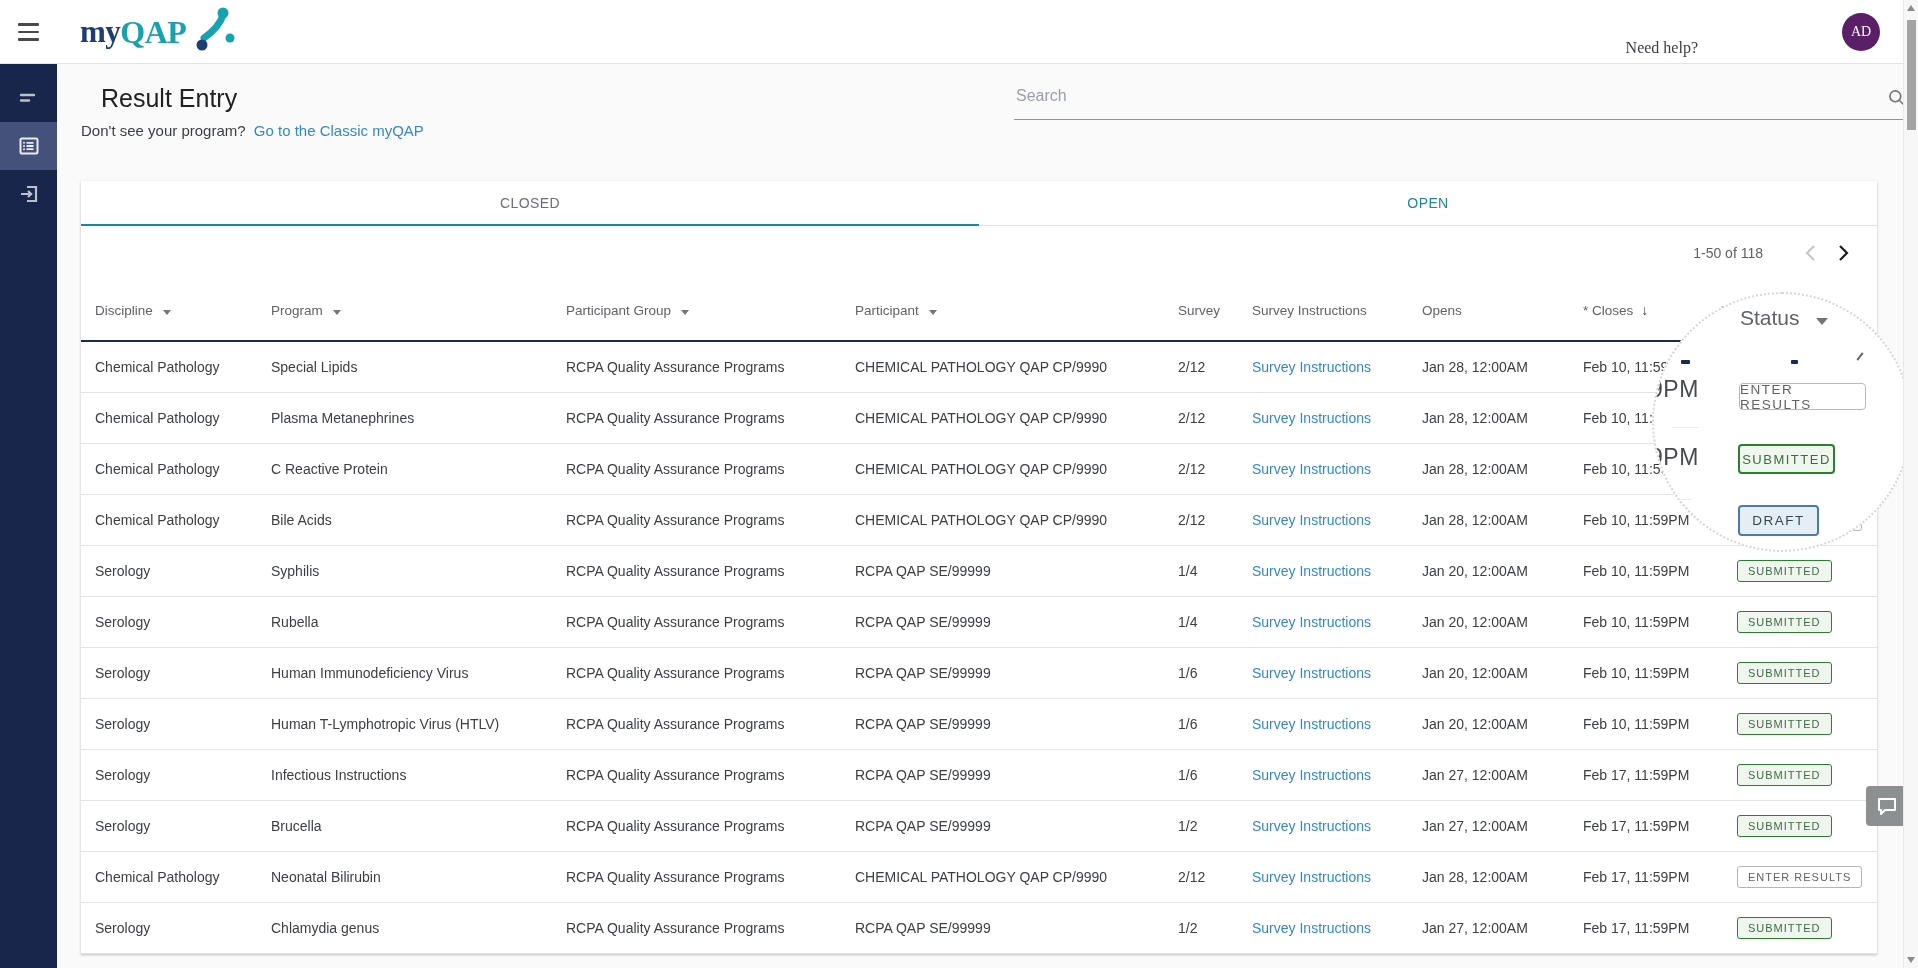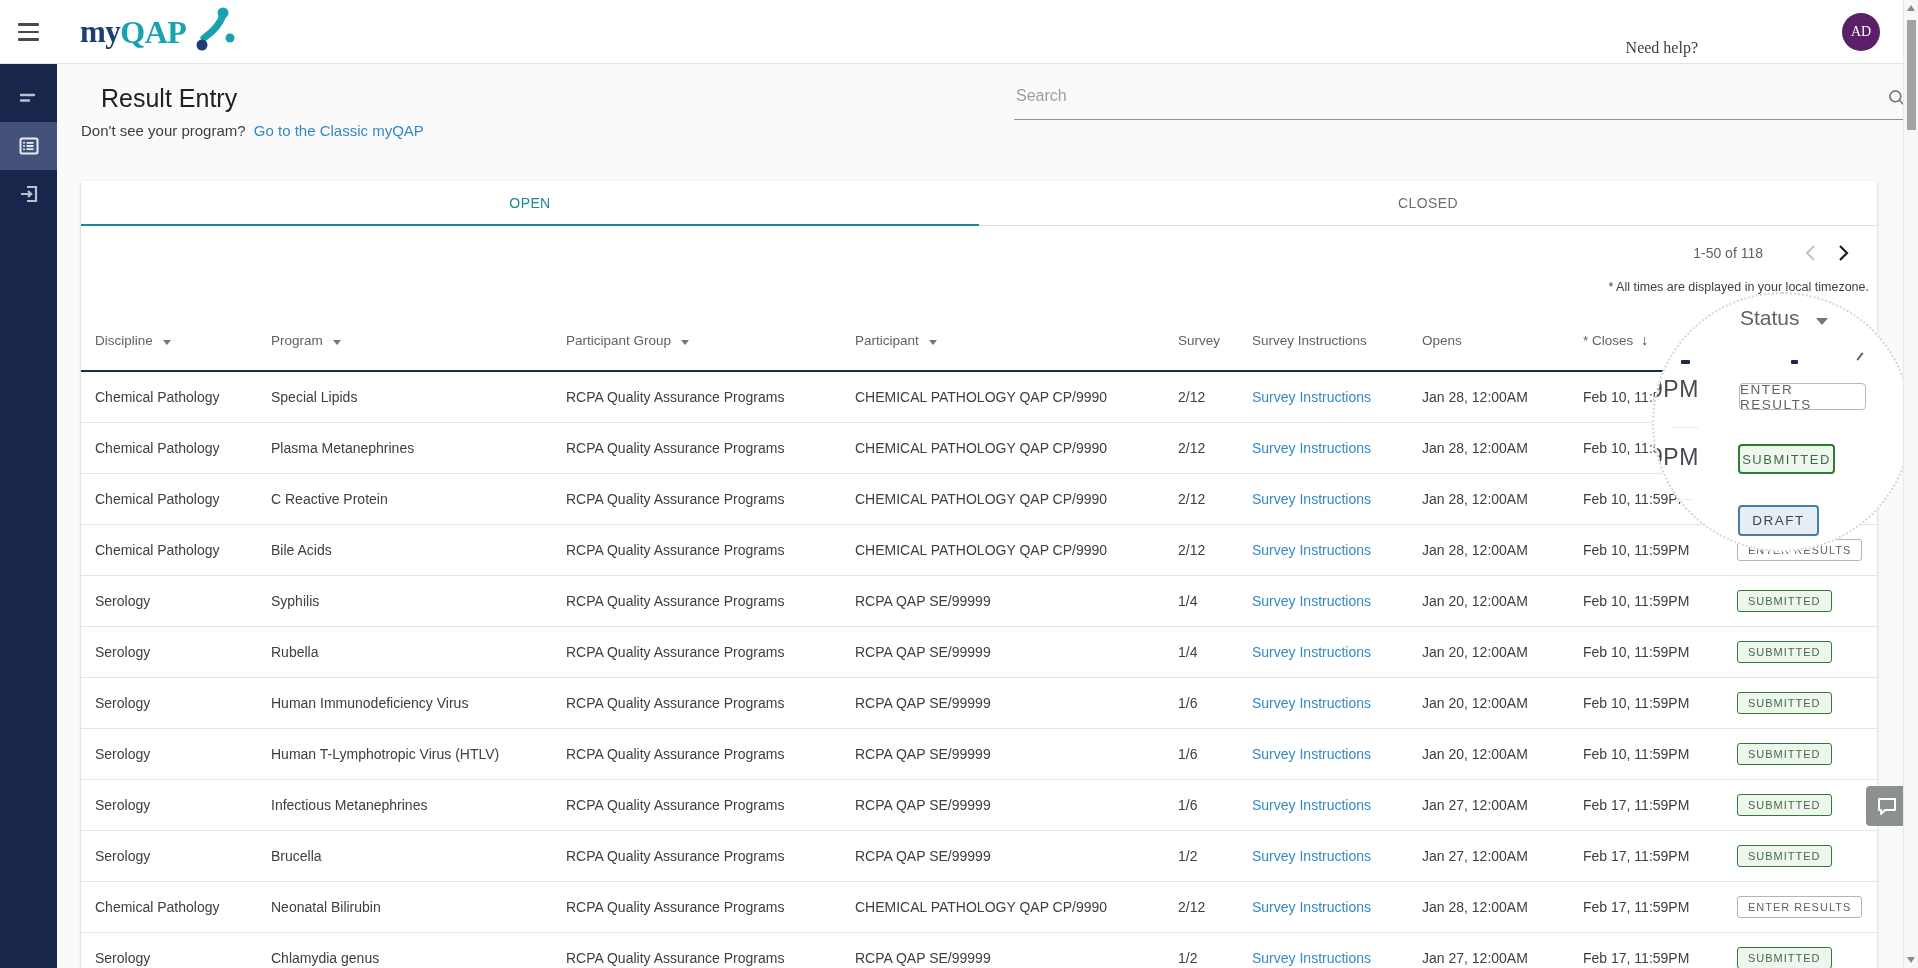--- a/index.html
+++ b/index.html
@@ -160,40 +160,39 @@
     <input type="text" placeholder="Search" style="">
     <svg width="20" height="20" viewBox="0 0 24 24">
       <circle cx="10" cy="10" r="6.5" stroke="#757575" stroke-width="2" fill="none"></circle>
       <path d="M15 15 L21 21" stroke="#757575" stroke-width="2"></path>
     </svg>
   </div>
 
   <div class="card">
 
     <div class="tabs">
+      <div class="tab closed">CLOSED</div>
       <div class="tab open">OPEN</div>
-      <div class="tab closed">CLOSED</div>
       <div class="tab-underline"></div>
     </div>
 
     <div class="pag-row">
       <span class="pag-range">1-50 of 118</span>
       <span class="pag-btn">
         <svg width="10" height="16" viewBox="0 0 10 16">
           <path d="M9 1 L2 8 L9 15" stroke="#c4c4c4" stroke-width="2" fill="none"></path>
         </svg>
       </span>
       <span class="pag-btn">
         <svg width="10" height="16" viewBox="0 0 10 16">
           <path d="M1 1 L8 8 L1 15" stroke="#1d1d1d" stroke-width="2.2" fill="none"></path>
         </svg>
       </span>
     </div>
 
-    <div class="tz-note">* All times are displayed in your local timezone.</div>
 
     <table class="results">
       <colgroup>
         <col style="width:190px">
           <col style="width:295px">
           <col style="width:289px">
           <col style="width:323px">
         <col style="width:74px">
           <col style="width:170px">
           <col style="width:161px">
@@ -337,21 +336,21 @@
     </td>
     <td>Jan 20, 12:00AM</td>
     <td>Feb 10, 11:59PM</td>
     <td>
       <span class="chip chip-submitted">SUBMITTED</span>
     </td>
   </tr>
 
   <tr>
     <td>Serology</td>
-    <td>Infectious Metanephrines</td>
+    <td>Infectious Instructions</td>
     <td>RCPA Quality Assurance Programs</td>
     <td>RCPA QAP SE/99999</td>
     <td>1/6</td>
     <td>
       <a class="survey-link">Survey Instructions</a>
     </td>
     <td>Jan 27, 12:00AM</td>
     <td>Feb 17, 11:59PM</td>
     <td>
       <span class="chip chip-submitted">SUBMITTED</span>

